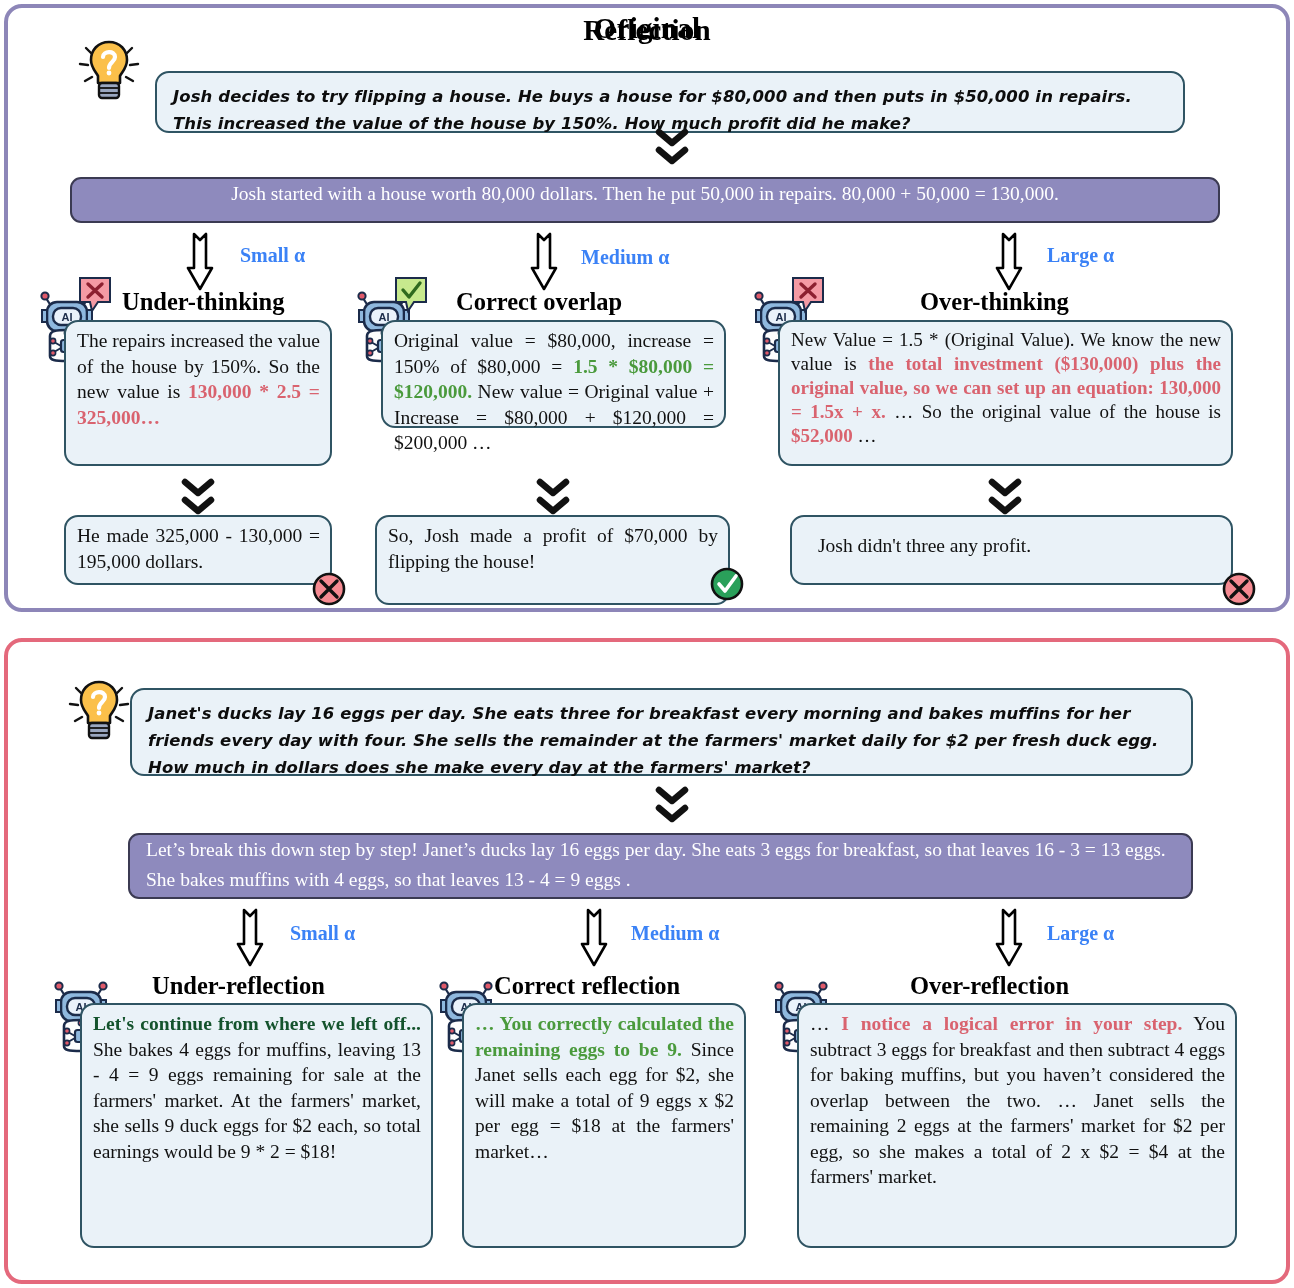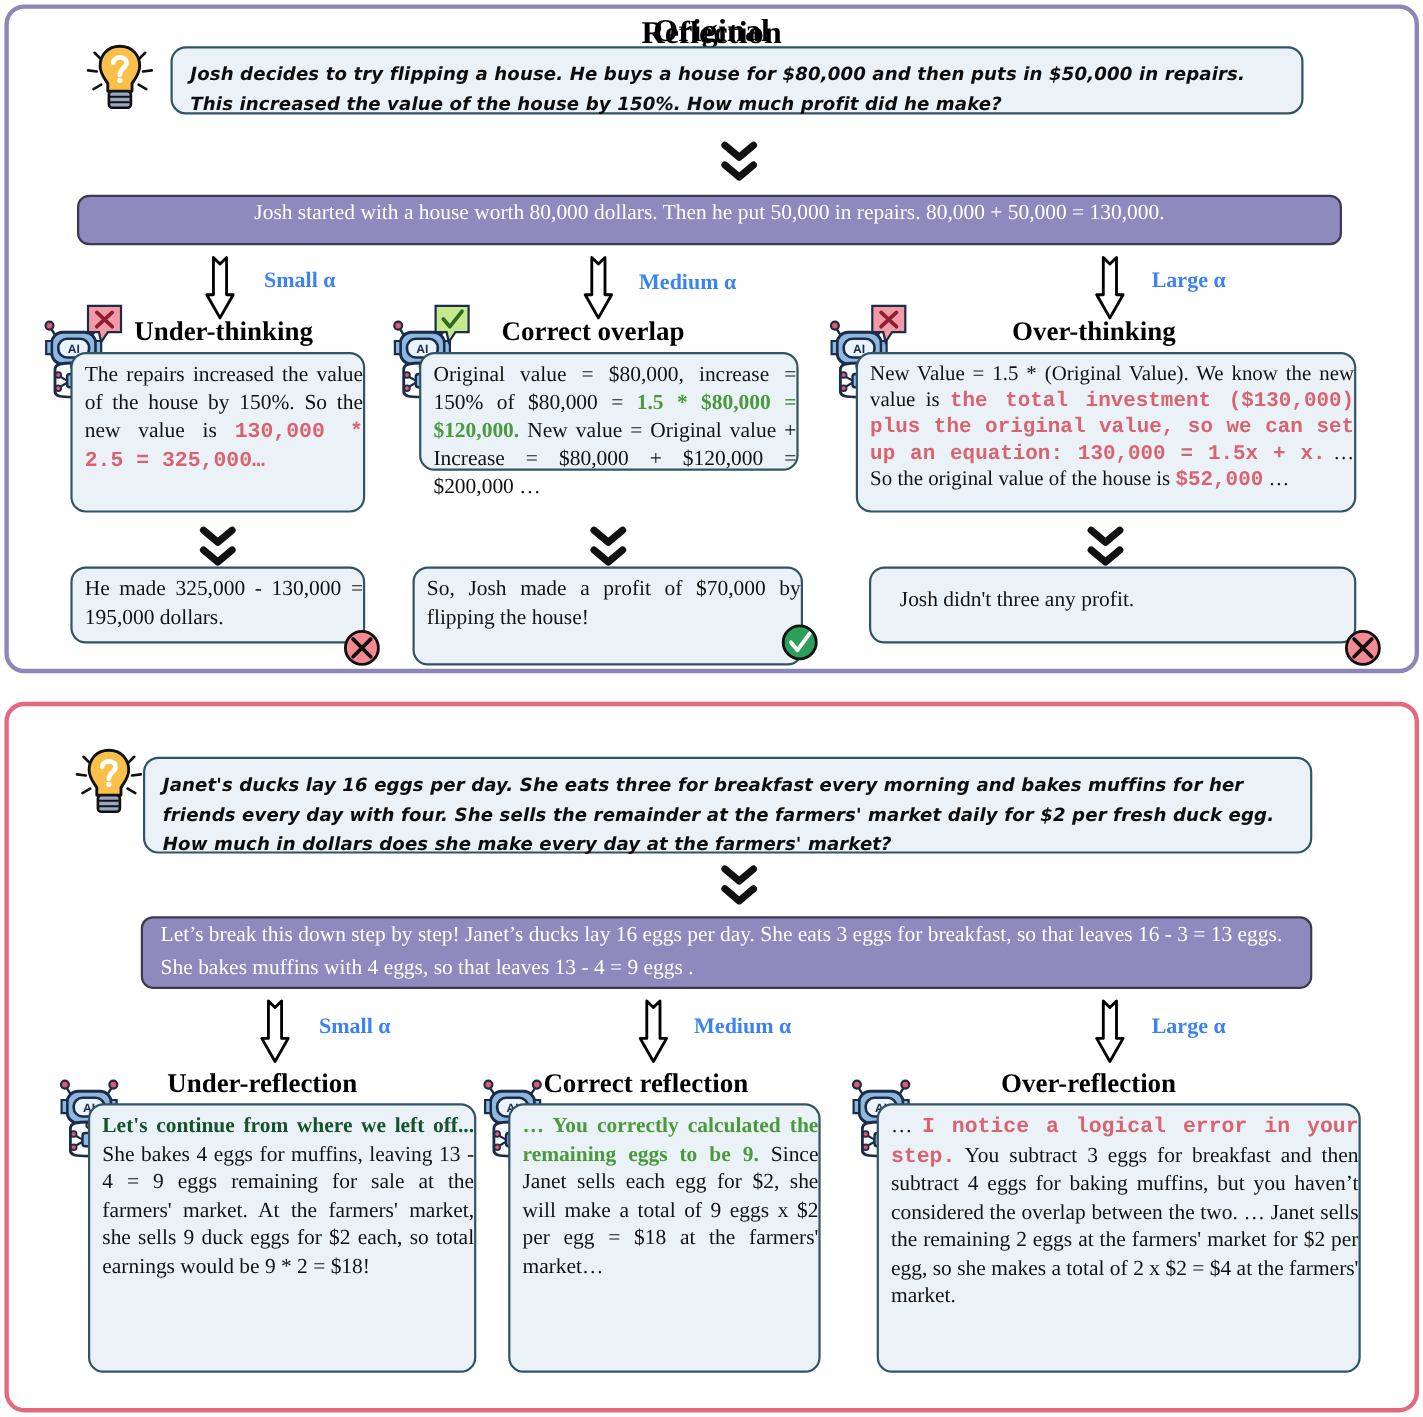--- a/index.html
+++ b/index.html
@@ -25,21 +25,21 @@
   
   .q-box{
     position:absolute;box-sizing:border-box;
     background:#eaf2f8;border:2.5px solid #2f5463;border-radius:14px;
     padding:10px 14px 10px 16px;
     font-family:"DejaVu Sans", sans-serif;
     font-style:italic;font-weight:bold;
     font-size:16.5px;line-height:27px;color:#0d0d0d;
     letter-spacing:.1px;
   }
-  #thinking-question{left:155px;top:42px;width:1030px;height:62px;}
+  #thinking-question{left:155px;top:71px;width:1030px;height:62px;}
   #reflection-question{left:130px;top:688px;width:1063px;height:88px;}
 
   
   .bulb{position:absolute;width:62px;height:70px;}
   #thinking-bulb{left:78px;top:38px;}
   #reflection-bulb{left:68px;top:678px;}
 
   
   .summary{
     position:absolute;box-sizing:border-box;
@@ -69,23 +69,23 @@
 
   
   .robot{position:absolute;width:58px;height:74px;}
 
   
   .c-box{
     position:absolute;box-sizing:border-box;
     background:#eaf2f8;border:2.5px solid #2f5463;border-radius:14px;
     font-family:"Liberation Serif", serif;
     font-size:19.5px;line-height:25.5px;color:#111;
-    padding:6px 0 6px 11px;text-align:justify;
-  }
-  .red{color:#d9636f;font-weight:bold;font-family:Liberation Mono, monospace;}
+    padding:6px 10px 6px 11px;text-align:justify;
+  }
+  .red{color:#d9636f;font-weight:bold;}
   .green{color:#4a9a3c;font-weight:bold;}
   .blue{color:#14532d;font-weight:bold;}
 
   
   .badge{position:absolute;width:34px;height:34px;}
 </style>
 </head>
 <body>
 
 <svg width="0" height="0" style="position:absolute" aria-hidden="true">

